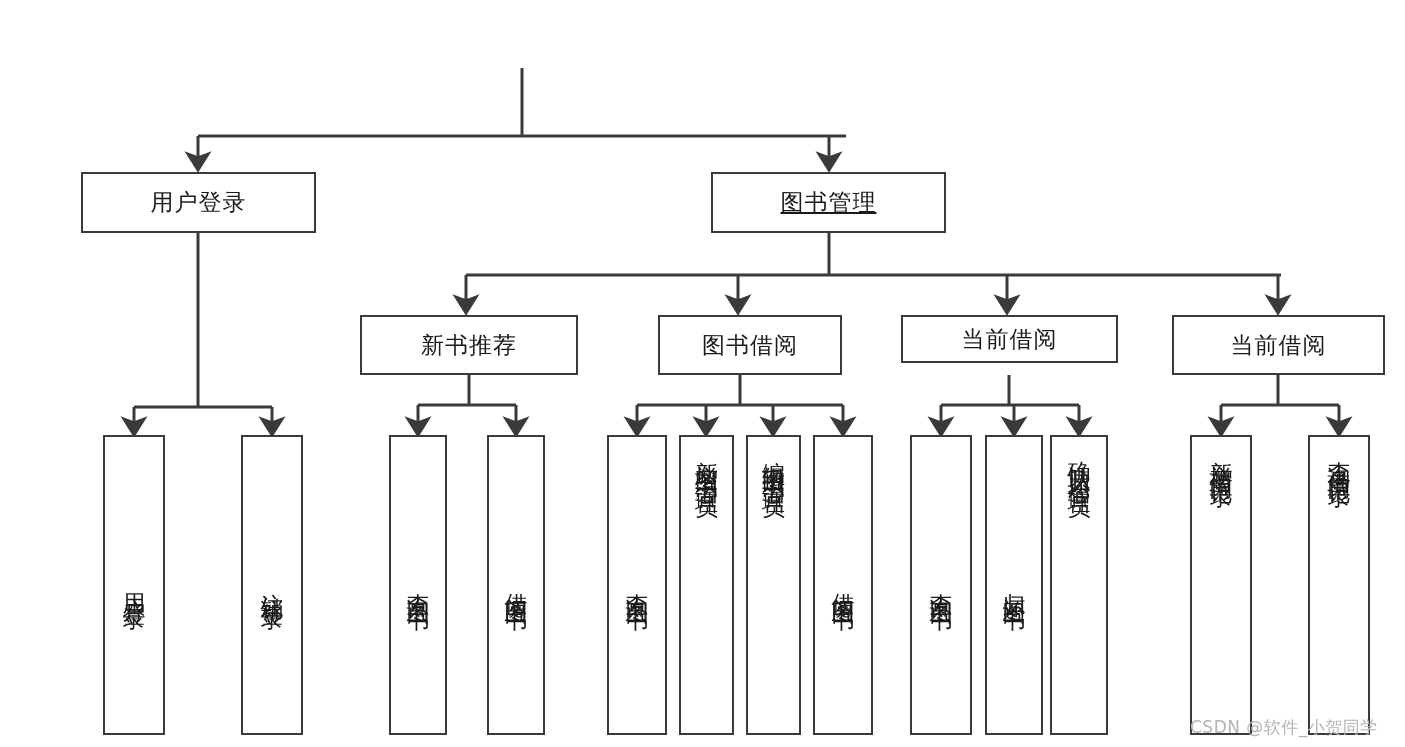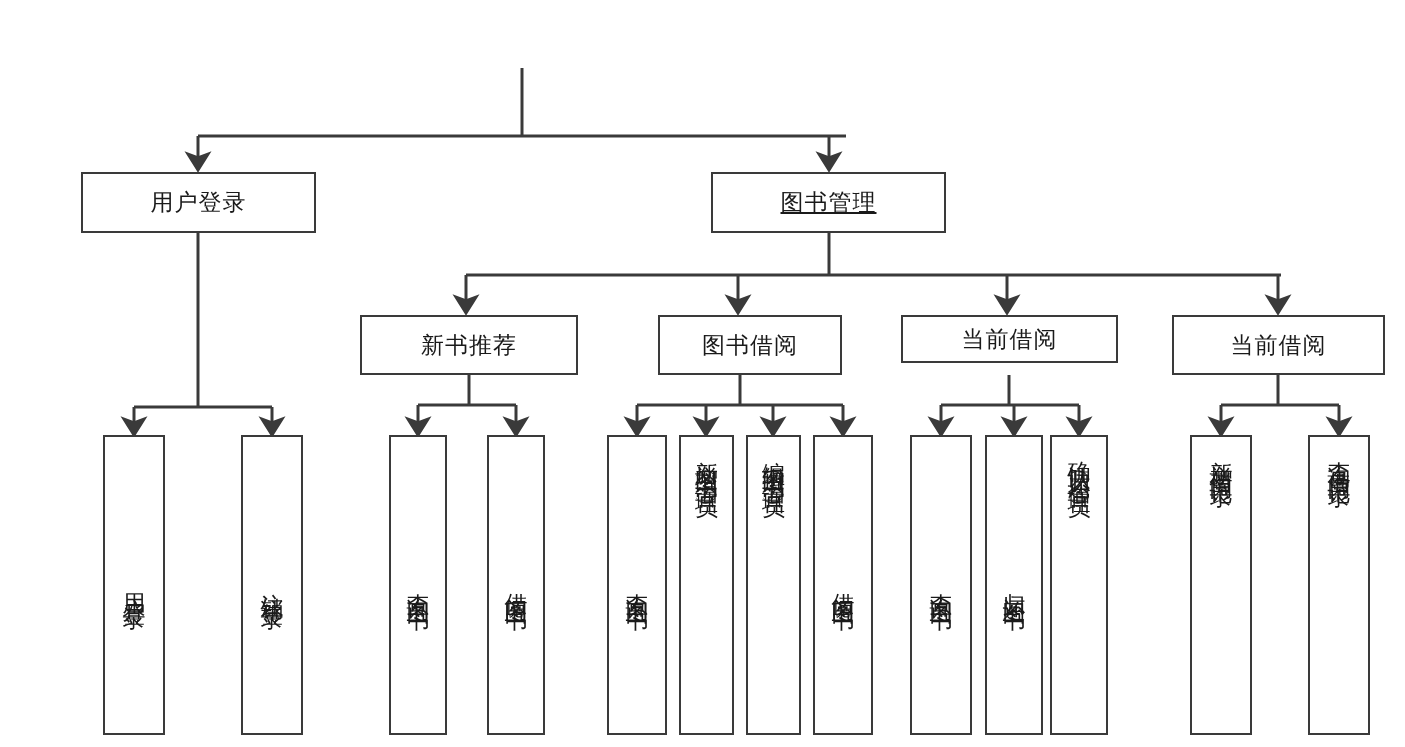--- a/index.html
+++ b/index.html
@@ -176,14 +176,15 @@
         <span class="node-label">确认归还（管理员）</span>
       </div>
       <div class="node node-v" style="left: 1190px; top: 435px; width: 62px; height: 300px;">
         <span class="node-label">新增借阅记录</span>
       </div>
       <div class="node node-v" style="left: 1308px; top: 435px; width: 62px; height: 300px;">
         <span class="node-label">查询借阅记录</span>
       </div>
     </div>
 
+  <span class="watermark" style="left:1190px; top:716px;">CSDN @软件_小贺同学</span>
 
 </div>
 
 </body></html>

